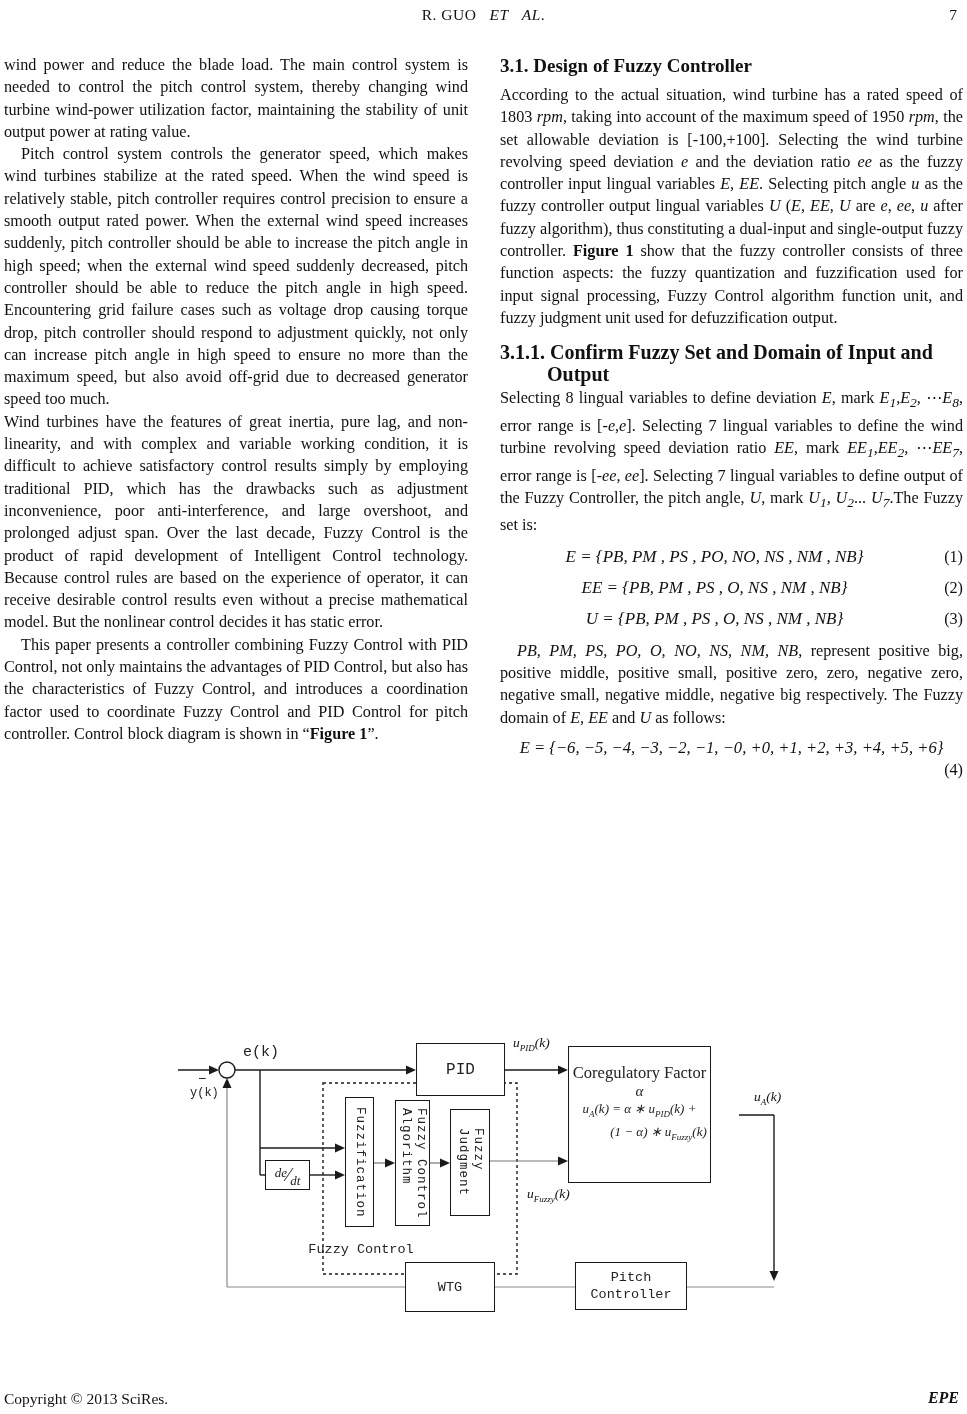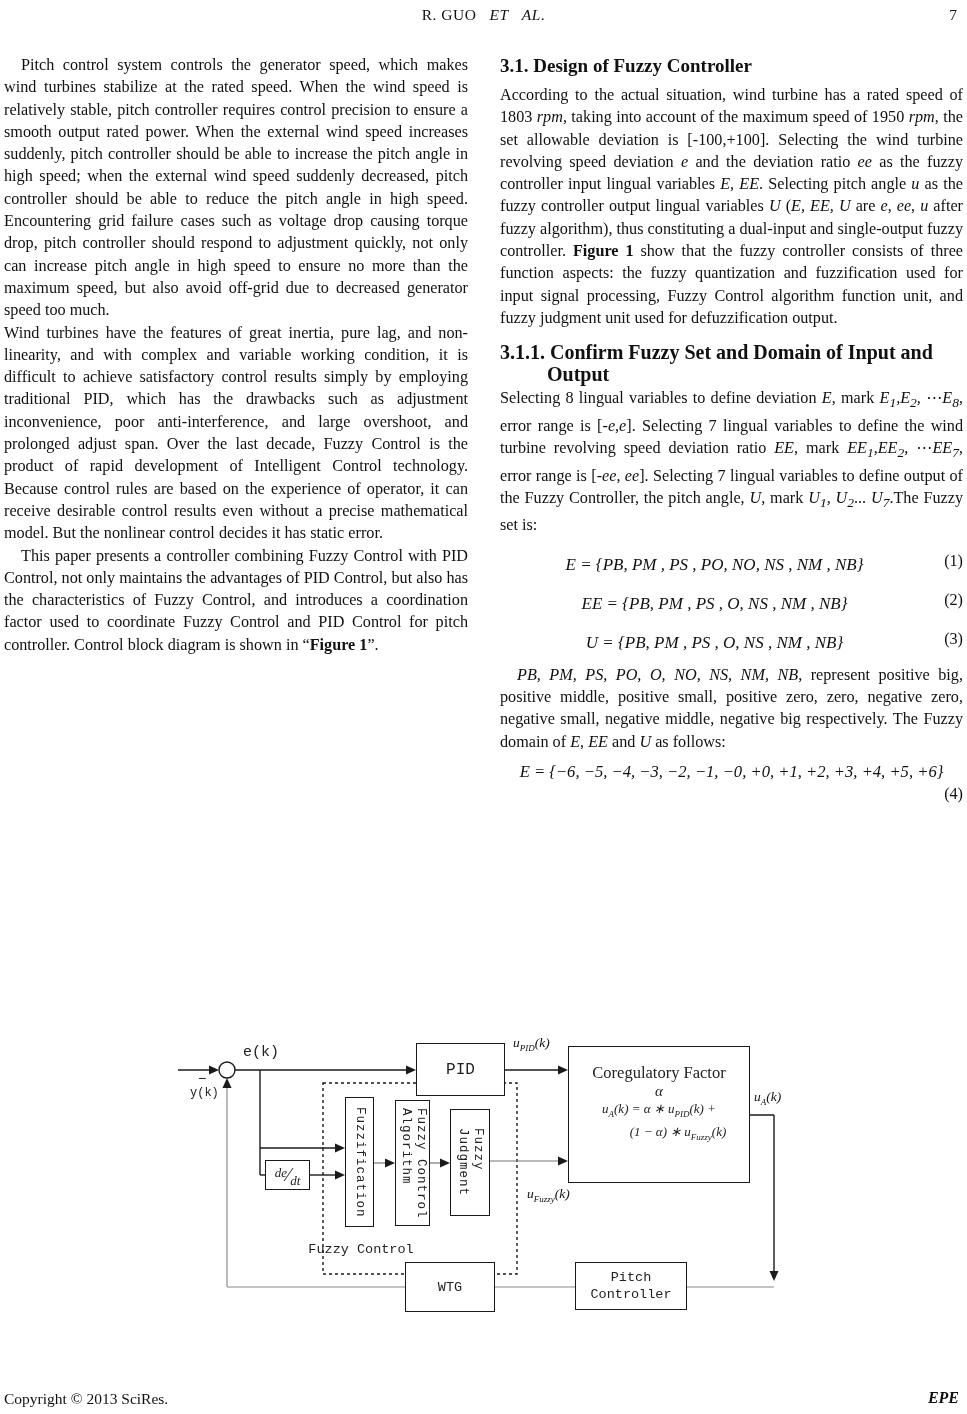--- a/index.html
+++ b/index.html
@@ -16,21 +16,21 @@
   .col-left{left:4px;width:464px;}
   .col-right{left:500px;width:463px;}
   .col p{margin:0;}
   .col p.ind{text-indent:17px;}
   h2{font-size:19px;margin:13px 0 7px 0;line-height:23px;}
   h2.first{margin-top:0;}
   h3{font-size:20px;margin:12px 0 2px 0;line-height:22px;}
   .h3-l2{padding-left:47px;}
   
   .eqrow{display:flex;align-items:center;margin:9px 0;}
-  .eq-body{flex:1;text-align:center;font-style:italic;font-size:17px;white-space:nowrap;margin-top:8px;}
+  .eq-body{flex:1;text-align:center;font-style:italic;font-size:17px;white-space:nowrap;}
   .eq-num{width:34px;text-align:right;font-size:16.2px;flex:none;}
   .eq4{margin:8px 0 0 0;}
   .eq4 .eq-body4{font-style:italic;font-size:16.6px;white-space:nowrap;text-align:center;}
   .eq4 .eq-num4{text-align:right;font-size:16.2px;}
   
   .fig{position:absolute;left:165px;top:1028px;width:660px;height:300px;}
   .fig svg{position:absolute;left:0;top:0;z-index:1;}
   .blk{position:absolute;background:#fff;border:1.6px solid #1a1a1a;z-index:2;
        display:flex;align-items:center;justify-content:center;
        font-family:"Liberation Mono", monospace;color:#222;box-sizing:border-box;}
@@ -50,20 +50,21 @@
 </style>
 </head>
 <body>
 
 <div class="page">
 
   <div class="running-head">R. GUO&nbsp;&nbsp;&nbsp;<i>ET&nbsp;&nbsp;&nbsp;AL</i>.</div>
   <div class="page-num">7</div>
 
   <div class="col col-left">
+    <p>wind power and reduce the blade load. The main control system is needed to control the pitch control system, thereby changing wind turbine wind-power utilization factor, maintaining the stability of unit output power at rating value.</p>
     <p class="ind">Pitch control system controls the generator speed, which makes wind turbines stabilize at the rated speed. When the wind speed is relatively stable, pitch controller requires control precision to ensure a smooth output rated power. When the external wind speed increases suddenly, pitch controller should be able to increase the pitch angle in high speed; when the external wind speed suddenly decreased, pitch controller should be able to reduce the pitch angle in high speed. Encountering grid failure cases such as voltage drop causing torque drop, pitch controller should respond to adjustment quickly, not only can increase pitch angle in high speed to ensure no more than the maximum speed, but also avoid off-grid due to decreased generator speed too much.</p>
     <p>Wind turbines have the features of great inertia, pure lag, and non-linearity, and with complex and variable working condition, it is difficult to achieve satisfactory control results simply by employing traditional PID, which has the drawbacks such as adjustment inconvenience, poor anti-interference, and large overshoot, and prolonged adjust span. Over the last decade, Fuzzy Control is the product of rapid development of Intelligent Control technology. Because control rules are based on the experience of operator, it can receive desirable control results even without a precise mathematical model. But the nonlinear control decides it has static error.</p>
     <p class="ind">This paper presents a controller combining Fuzzy Control with PID Control, not only maintains the advantages of PID Control, but also has the characteristics of Fuzzy Control, and introduces a coordination factor used to coordinate Fuzzy Control and PID Control for pitch controller. Control block diagram is shown in “<b>Figure 1</b>”.</p>
   </div>
 
   <div class="col col-right">
     <h2 class="first">3.1. Design of Fuzzy Controller</h2>
     <p>According to the actual situation, wind turbine has a rated speed of 1803 <i>rpm</i>, taking into account of the maximum speed of 1950 <i>rpm</i>, the set allowable deviation is [-100,+100]. Selecting the wind turbine revolving speed deviation <i>e</i> and the deviation ratio <i>ee</i> as the fuzzy controller input lingual variables <i>E, EE</i>. Selecting pitch angle <i>u</i> as the fuzzy controller output lingual variables <i>U</i> (<i>E, EE, U</i> are <i>e</i>, <i>ee</i>, <i>u</i> after fuzzy algorithm), thus constituting a dual-input and single-output fuzzy controller. <b>Figure 1</b> show that the fuzzy controller consists of three function aspects: the fuzzy quantization and fuzzification used for input signal processing, Fuzzy Control algorithm function unit, and fuzzy judgment unit used for defuzzification output.</p>
     <h3>
       <span>3.1.1. Confirm Fuzzy Set and Domain of Input and</span><br>
@@ -137,21 +138,21 @@
       </div>
     <div class="blk" style="left:180px;top:69px;width:29px;height:130px;font-size:12.5px;">
       <span class="vtxt">Fuzzification</span>
     </div>
     <div class="blk" style="left:230px;top:72px;width:35px;height:126px;font-size:12.5px;">
       <span class="vtxt">Fuzzy Control<br>Algorithm</span>
     </div>
     <div class="blk" style="left:285px;top:81px;width:40px;height:107px;font-size:12.5px;">
       <span class="vtxt">Fuzzy<br>Judgment</span>
     </div>
-    <div class="blk" style="left:403px;top:18px;width:182px;height:137px;flex-direction:column;justify-content:flex-start;padding-top:16px;font-family:'Liberation Serif',serif;">
+    <div class="blk" style="left:403px;top:18px;width:143px;height:137px;flex-direction:column;justify-content:flex-start;padding-top:16px;font-family:'Liberation Serif',serif;">
       <div class="coreg-title">Coregulatory Factor</div>
       <div class="coreg-alpha">α</div>
       <div class="coreg-eq"><i>u<sub>A</sub>(k)</i> = <i>α</i> ∗ <i>u<sub>PID</sub>(k)</i> +</div>
       <div class="coreg-eq" style="padding-left:38px;">(1 − <i>α</i>) ∗ <i>u<sub>Fuzzy</sub>(k)</i></div>
     </div>
     <div class="blk" style="left:240px;top:234px;width:90px;height:50px;font-size:13.5px;">WTG</div>
     <div class="blk" style="left:410px;top:234px;width:112px;height:48px;font-size:13.5px;line-height:17px;text-align:center;">Pitch<br>Controller</div>
 
     <div class="lbl" style="left:78px;top:16px;font-size:15px;">e(k)</div>
     <div class="lbl" style="left:33px;top:43px;font-size:14px;">−</div>

